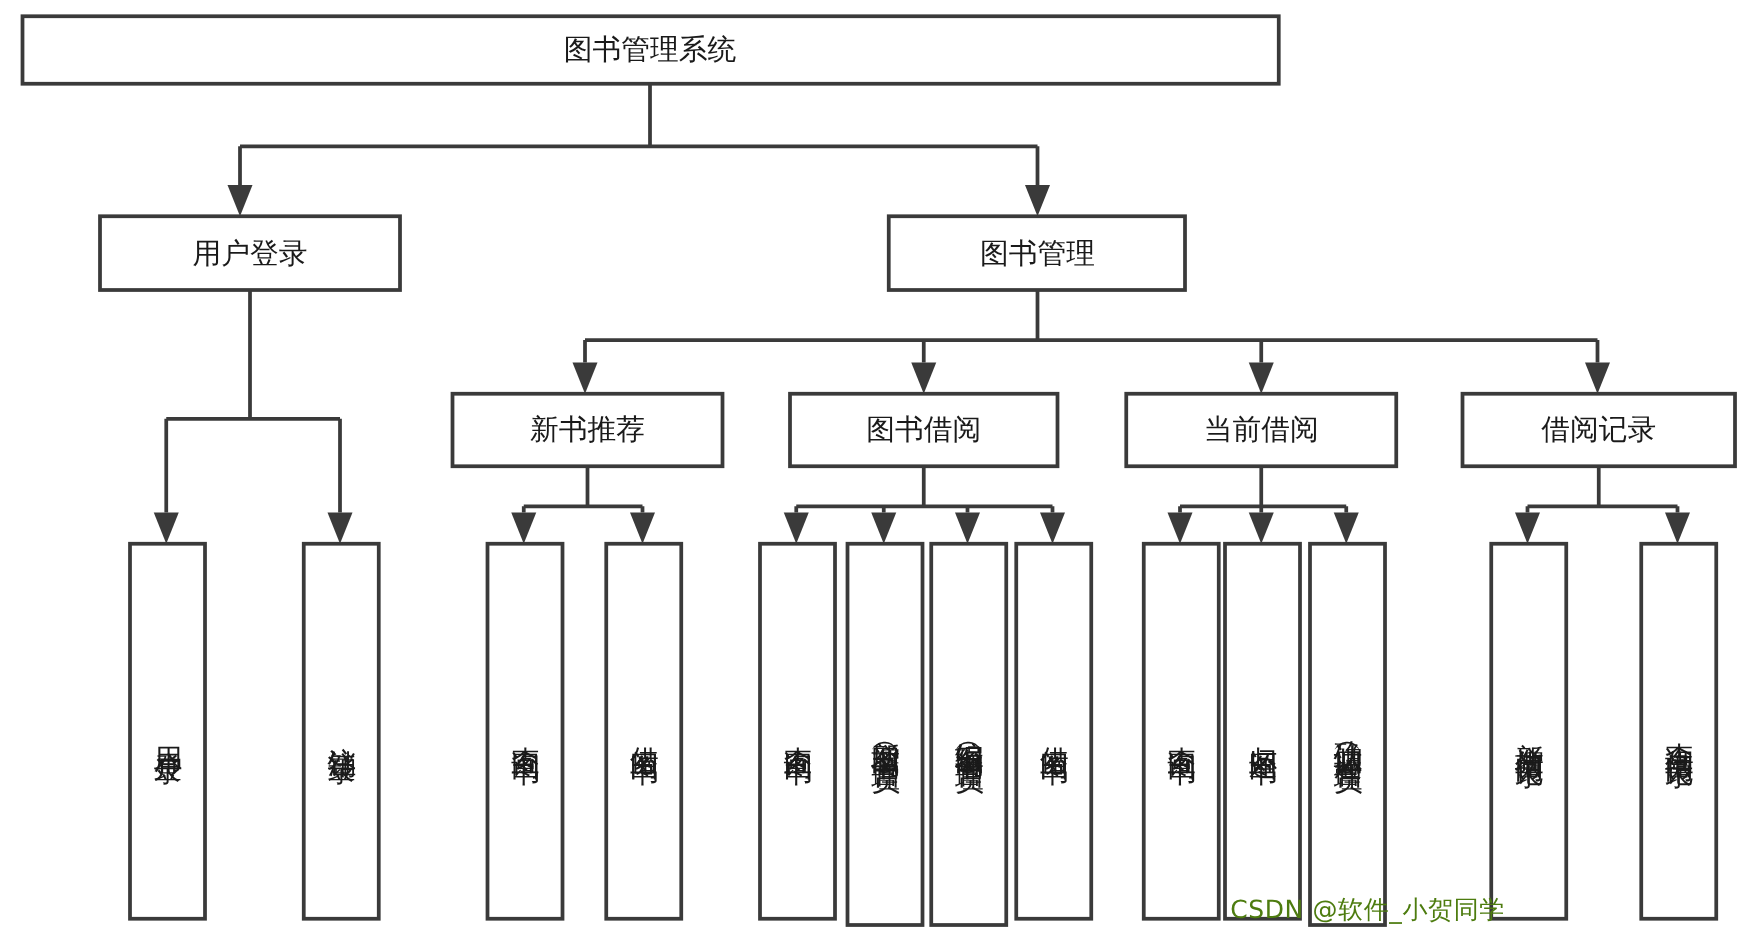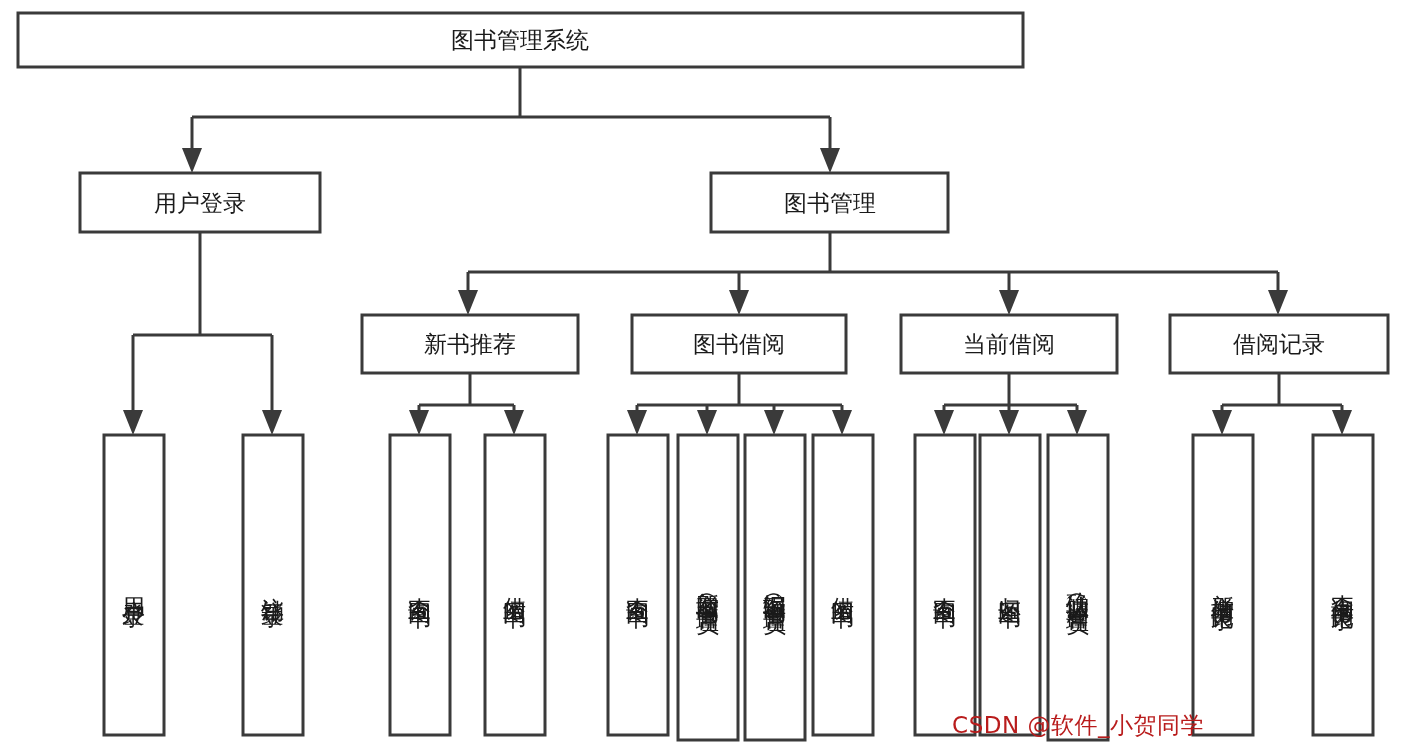--- a/index.html
+++ b/index.html
@@ -63,22 +63,22 @@
     justify-content: center;
     text-align: center;
     white-space: nowrap;
     pointer-events: none;
   }
   .watermark {
     position: absolute;
     right: 8px;
     bottom: 6px;
     font-family: "DejaVu Sans", "Liberation Sans", sans-serif;
-    font-size: 23px;
-    color: #b91c1c;
+    font-size: 20px;
+    color: #4d7c0f;
     letter-spacing: 0.5px;
     white-space: nowrap;
   }
 </style>
 </head>
 <body>
 
 <div id="diagram-root">
 
   <svg class="diagram-canvas" viewBox="0 0 1405 747">

